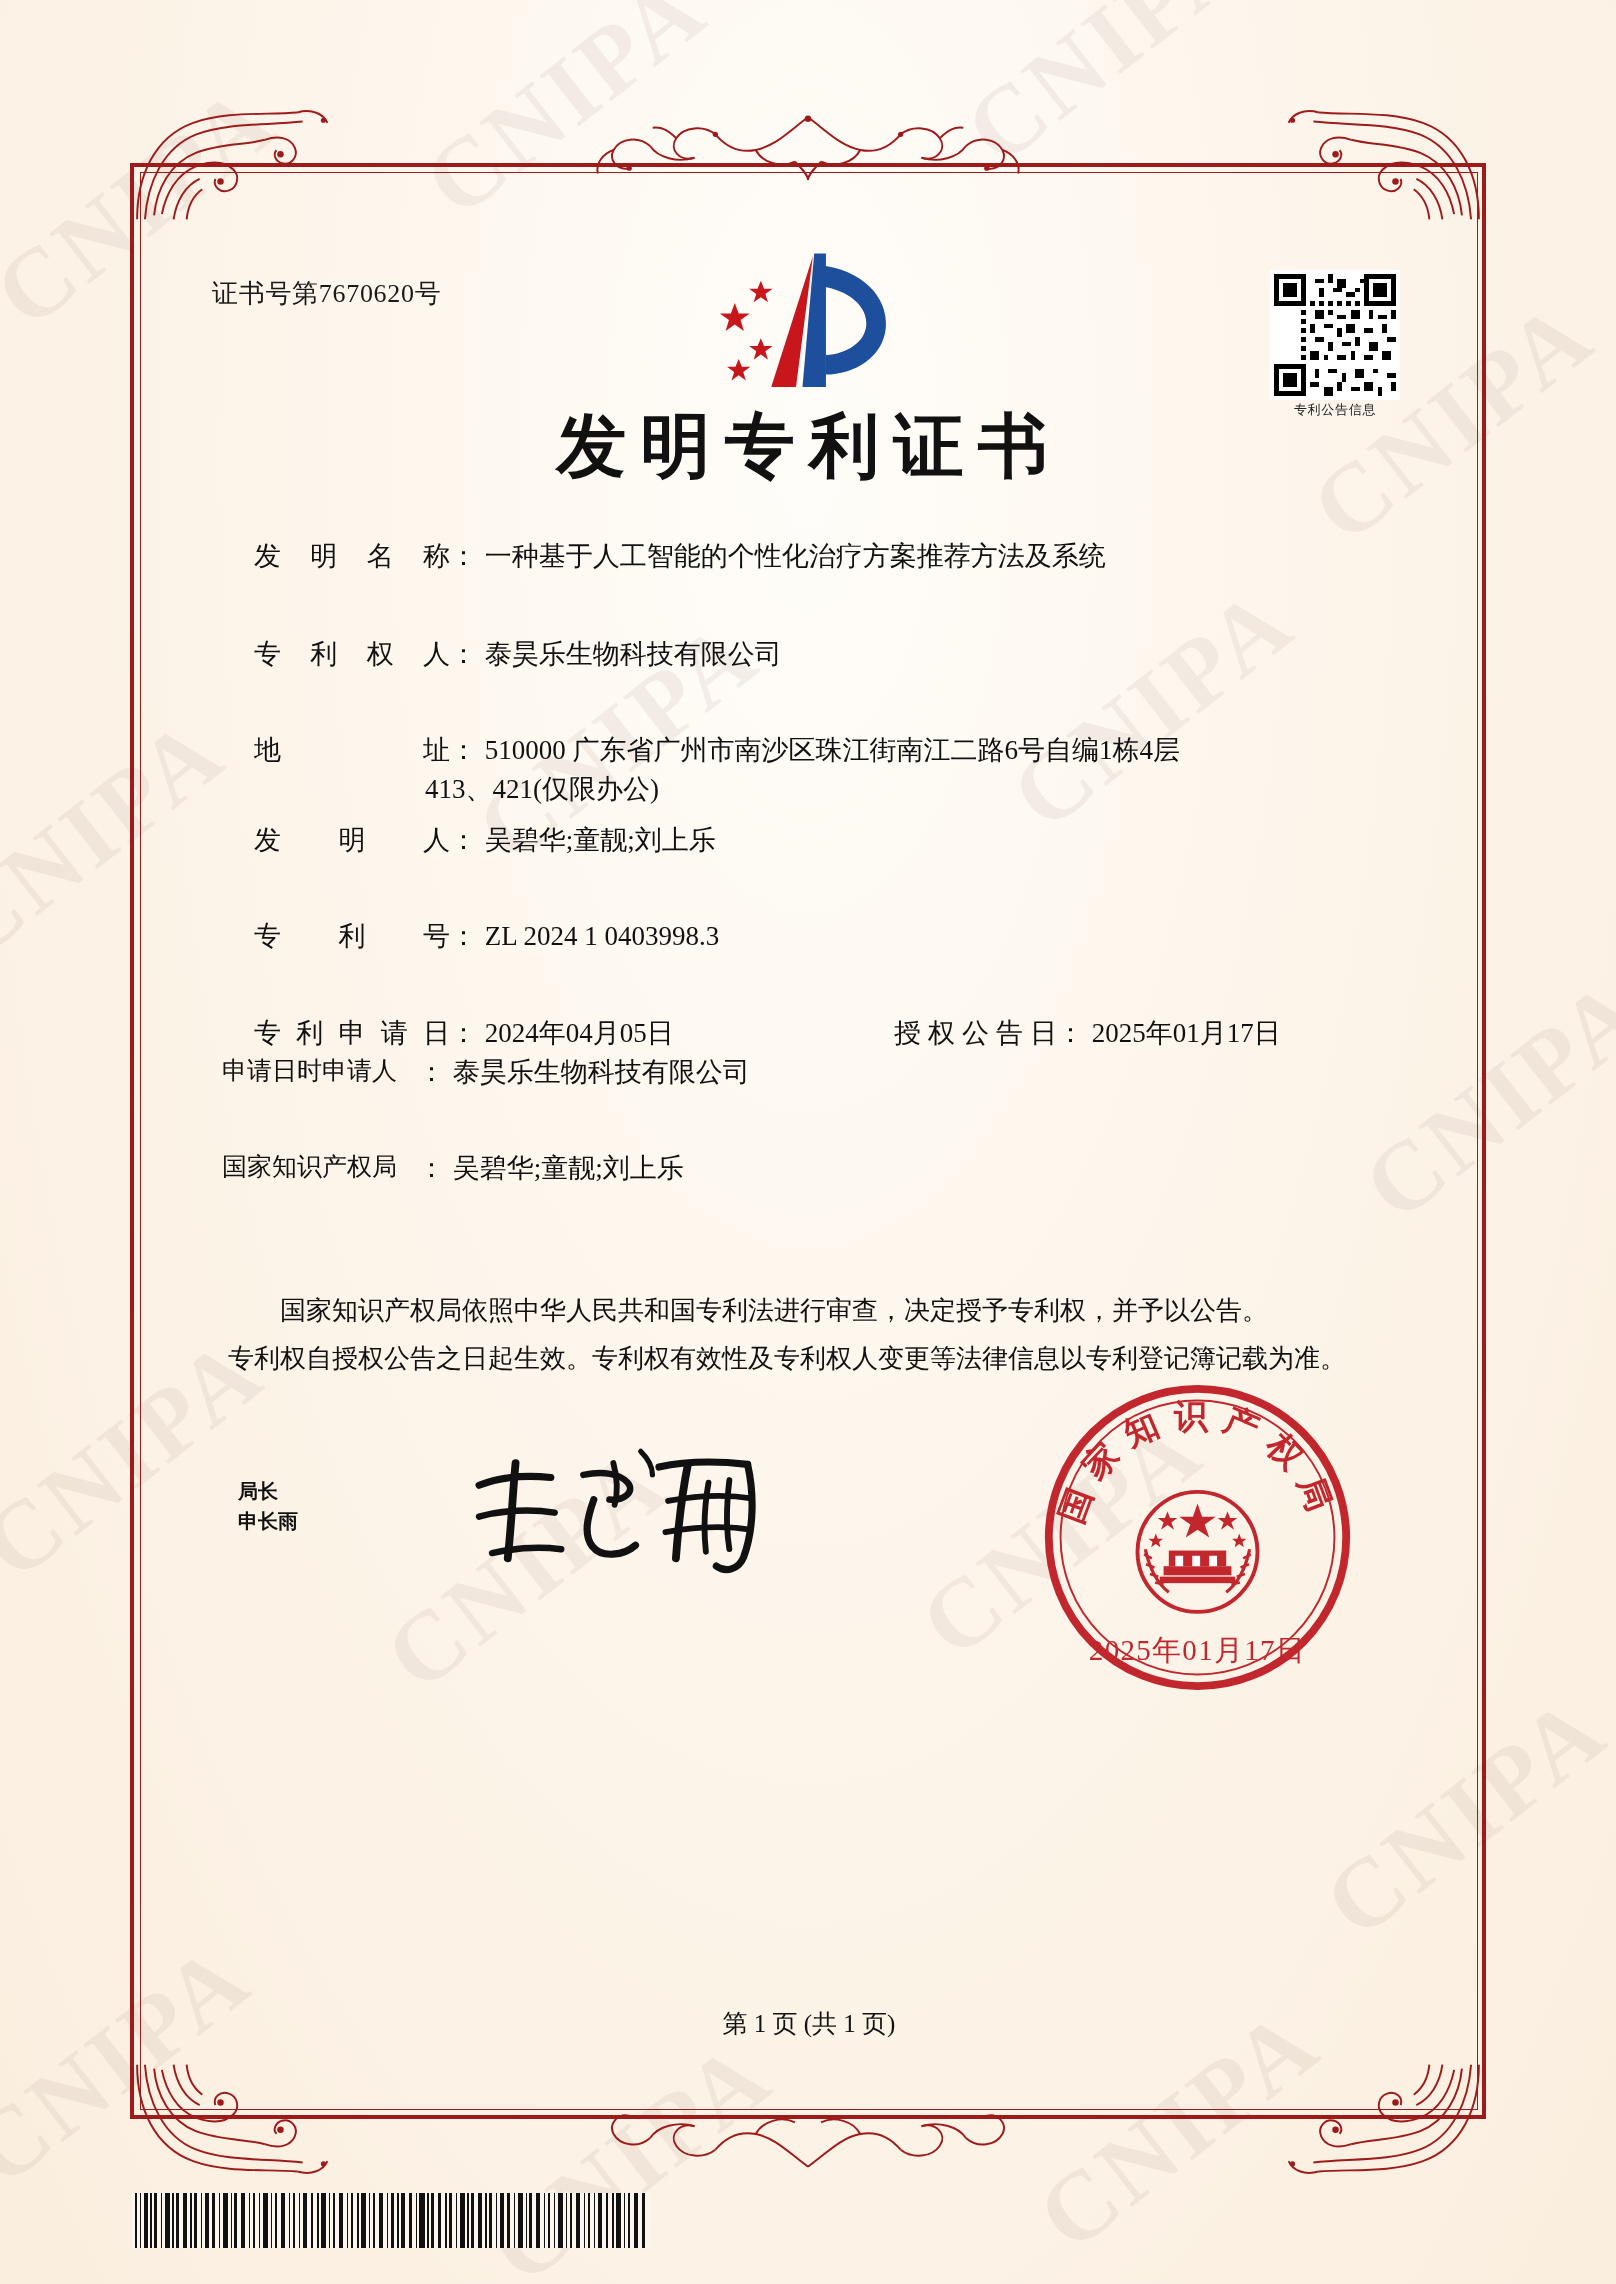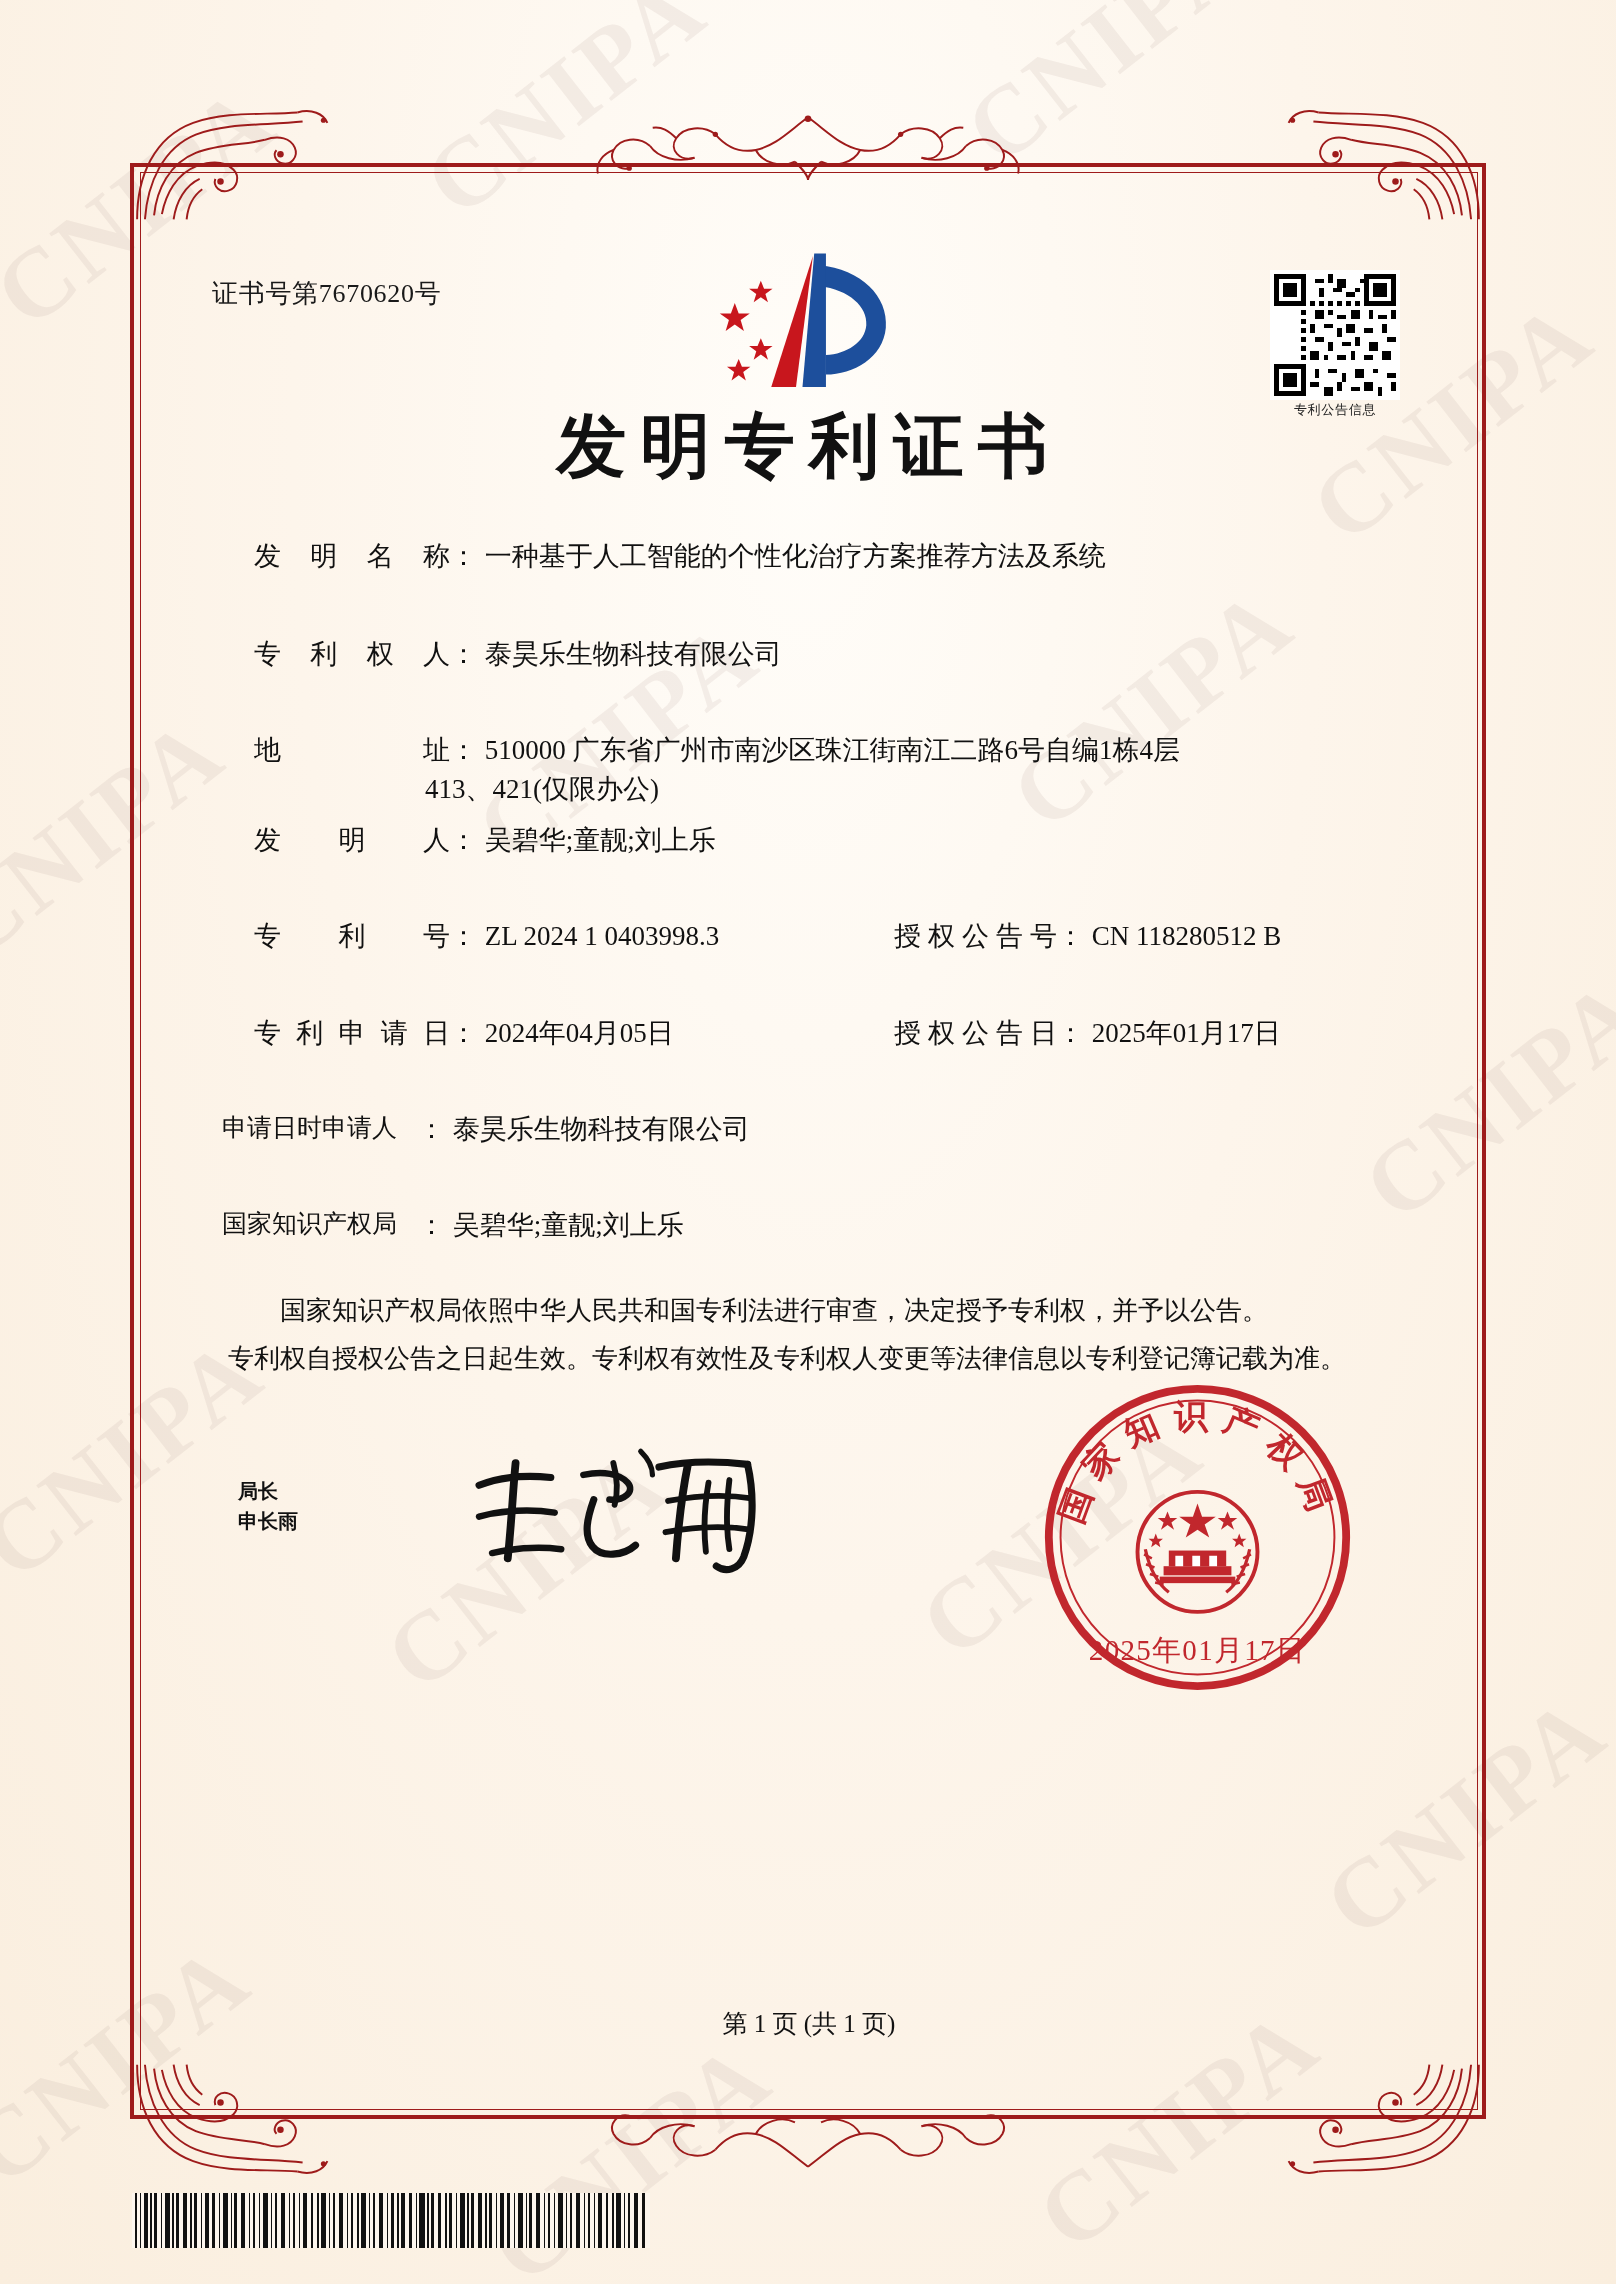--- a/index.html
+++ b/index.html
@@ -208,21 +208,21 @@
     font-size: 25px;
   }
 
   .sp-name   { margin-top: 0; }
   .sp-holder { margin-top: 59px; }
   .sp-addr   { margin-top: 57px; }
   .addr-line2{ margin-left: 203px; }
   .sp-inv    { margin-top: 11.7px; }
   .sp-patno  { margin-top: 57px; }
   .sp-date   { margin-top: 57px; }
-  .sp-appl   { margin-top: 57px; }
+  .sp-appl   { }
   .sp-appinv { margin-top: 57px; }
 
   
   .statement {
     position: absolute;
     left: 88px;
     right: 78px;
     top: 1115px;
     font-size: 26px;
     line-height: 1.85;
@@ -571,23 +571,20 @@
       </div>
       <div class="row addr-line2">413、421(仅限办公)</div>
 
       <div class="row sp-inv">
         <span class="lbl">发明人</span><span class="lbl-colon">：</span><span class="val">吴碧华;童靓;刘上乐</span>
       </div>
 
       <div class="row row2col sp-patno">
         <div class="col-left">
           <span class="lbl">专利号</span><span class="lbl-colon">：</span><span class="val">ZL 2024 1 0403998.3</span>
-        </div>
-        <div class="col-right">
-          <span class="lbl-r">授权公告号</span><span class="lbl-colon">：</span><span class="val">CN 118280512 B</span>
         </div>
       </div>
 
       <div class="row row2col sp-date">
         <div class="col-left">
           <span class="lbl">专利申请日</span><span class="lbl-colon">：</span><span class="val">2024年04月05日</span>
         </div>
         <div class="col-right">
           <span class="lbl-r">授权公告日</span><span class="lbl-colon">：</span><span class="val">2025年01月17日</span>
         </div>

